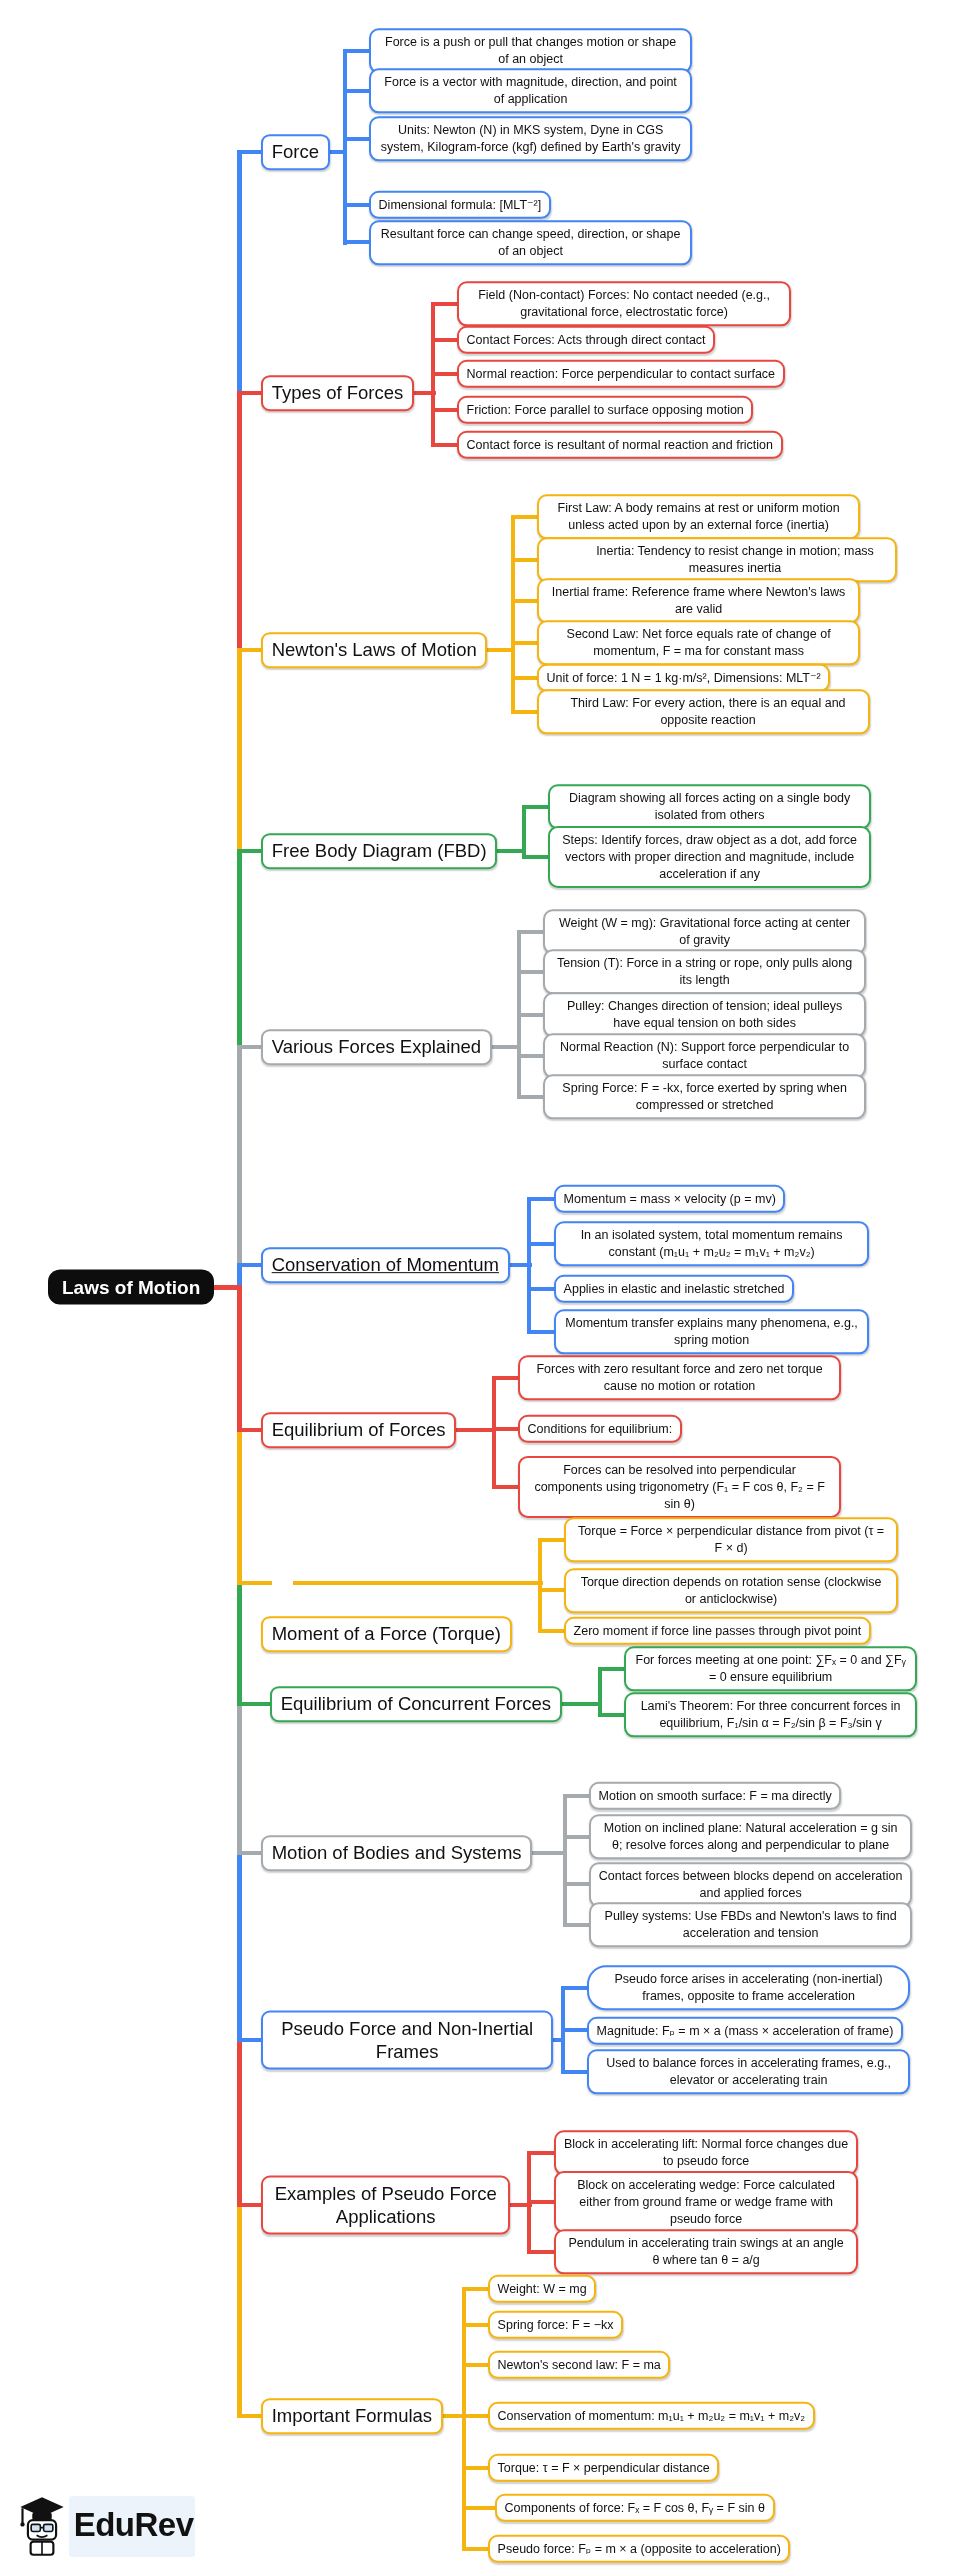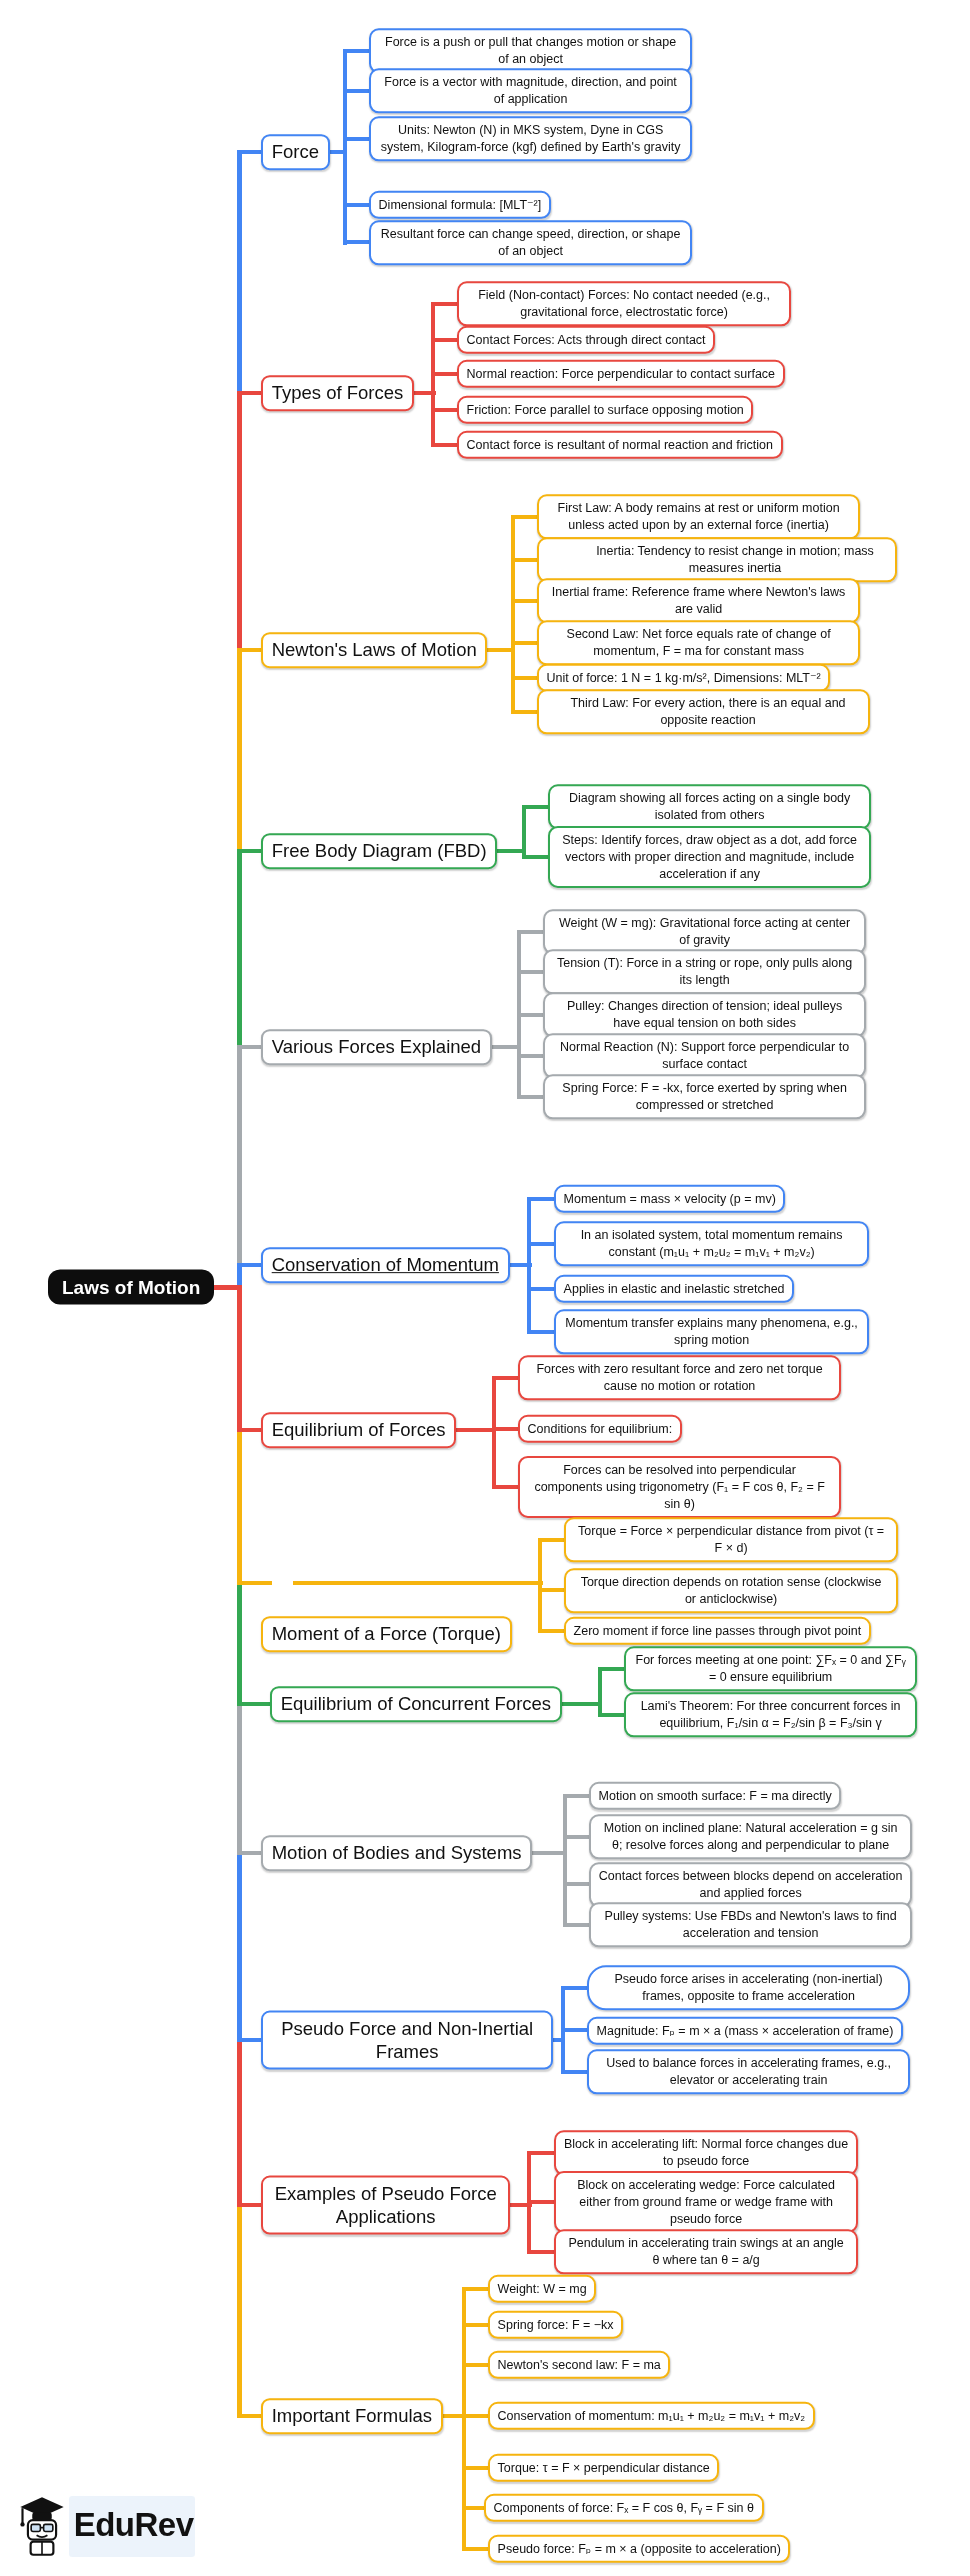--- a/index.html
+++ b/index.html
@@ -252,21 +252,21 @@
       <div class="node branch-label wrap" style="left: 261px; top: 2205px; border-color: rgb(232, 71, 63); width: 228px;">Examples of Pseudo Force Applications</div>
       <div class="node child" style="left: 554px; top: 2153px; max-width: 285px; border-color: rgb(232, 71, 63);">Block in accelerating lift: Normal force changes due to pseudo force</div>
       <div class="node child" style="left: 554px; top: 2202px; max-width: 285px; border-color: rgb(232, 71, 63);">Block on accelerating wedge: Force calculated either from ground frame or wedge frame with pseudo force</div>
       <div class="node child" style="left: 554px; top: 2252px; max-width: 285px; border-color: rgb(232, 71, 63);">Pendulum in accelerating train swings at an angle θ where tan θ = a/g</div>
       <div class="node branch-label" style="left: 261px; top: 2416px; border-color: rgb(246, 180, 14);">Important Formulas</div>
       <div class="node child" style="left: 488px; top: 2289px; max-width: 315px; border-color: rgb(246, 180, 14);">Weight: W = mg</div>
       <div class="node child" style="left: 488px; top: 2325px; max-width: 315px; border-color: rgb(246, 180, 14);">Spring force: F = −kx</div>
       <div class="node child" style="left: 488px; top: 2365px; max-width: 315px; border-color: rgb(246, 180, 14);">Newton's second law: F = ma</div>
       <div class="node child" style="left: 488px; top: 2416px; max-width: 315px; border-color: rgb(246, 180, 14);">Conservation of momentum: m₁u₁ + m₂u₂ = m₁v₁ + m₂v₂</div>
       <div class="node child" style="left: 488px; top: 2468px; max-width: 315px; border-color: rgb(246, 180, 14);">Torque: τ = F × perpendicular distance</div>
-      <div class="node child" style="left: 484px; top: 2508px; max-width: 315px; border-color: rgb(246, 180, 14);">Components of force: Fₓ = F cos θ, Fᵧ = F sin θ</div>
+      <div class="node child" style="left: 495px; top: 2508px; max-width: 315px; border-color: rgb(246, 180, 14);">Components of force: Fₓ = F cos θ, Fᵧ = F sin θ</div>
       <div class="node child" style="left: 488px; top: 2549px; max-width: 315px; border-color: rgb(246, 180, 14);">Pseudo force: Fₚ = m × a (opposite to acceleration)</div>
     </div>
 
   <div id="logo-bg"></div>
   <div id="logo">
     <svg width="52" height="65" viewBox="0 0 96 120">
       <polygon points="8,26 48,8 88,26 48,44" fill="#111"></polygon>
       <rect x="30" y="36" width="36" height="14" rx="4" fill="#111"></rect>
       <line x1="12" y1="28" x2="12" y2="56" stroke="#111" stroke-width="4"></line>
       <circle cx="12" cy="58" r="4" fill="#111"></circle>

